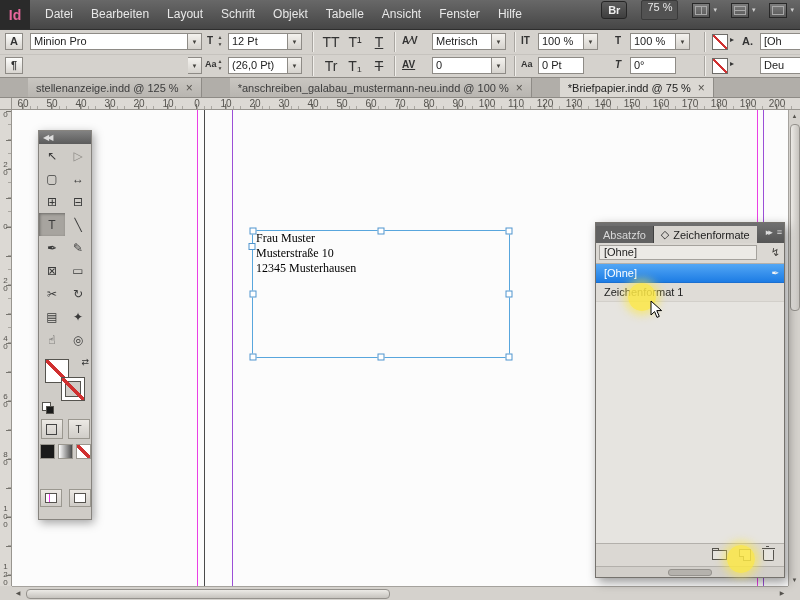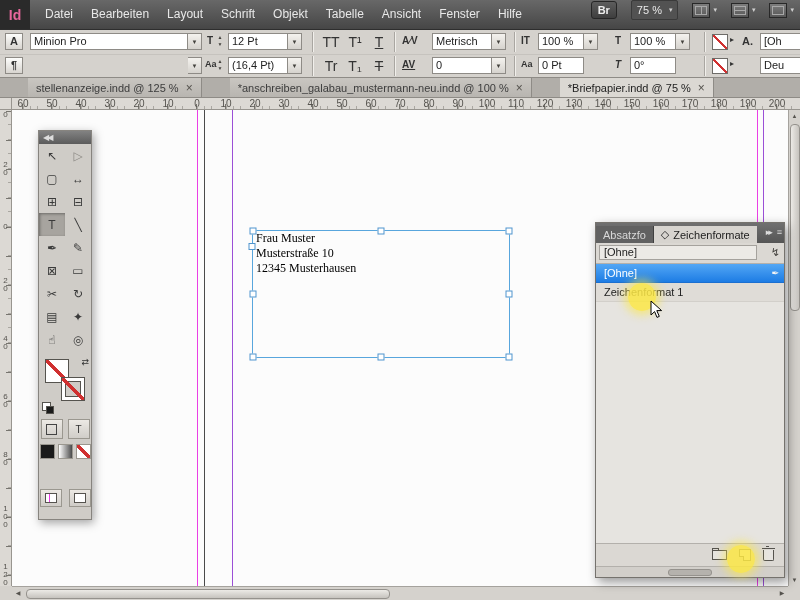--- a/index.html
+++ b/index.html
@@ -10,22 +10,22 @@
   .menubar{position:absolute;left:0;top:0;width:800px;height:30px;box-sizing:border-box;
            background:linear-gradient(#686868,#464646);border-bottom:1px solid #2e2e2e;
            display:flex;align-items:flex-start;}
   .logo{width:30px;height:29px;background:#2a2a2a;color:#e7679c;font-weight:bold;font-size:14px;
         display:flex;align-items:center;justify-content:center;flex:0 0 auto;}
   .menubar-menus{display:flex;margin-left:6px;}
   .menu-item{color:#e8e8e8;font-size:12px;padding:0 9px;line-height:29px;white-space:nowrap;}
   .mb-right{display:flex;align-items:center;margin-left:auto;margin-right:6px;gap:14px;}
   .br-btn{background:linear-gradient(#5d5d5d,#3e3e3e);border:1px solid #262626;border-radius:3px;
           color:#eee;font-size:11px;font-weight:bold;padding:2px 6px;}
-  .zoom-ctrl{display:flex;align-items:center;gap:7px;color:#e8e8e8;font-size:11px;height:18px;
-             border:1px solid #3a3a3a;background:#525252;border-radius:2px;padding:0 5px;}
+  .zoom-ctrl{display:flex;align-items:center;gap:19px;color:#e8e8e8;font-size:11px;height:18px;
+             border:1px solid #3a3a3a;background:#525252;border-radius:2px;padding:0 5px;flex-direction:column;}
   .caret{font-size:7px;color:#cfcfcf;}
   .mb-group{display:flex;align-items:center;gap:3px;}
   .mb-icon{width:16px;height:13px;border:1px solid #282828;background:linear-gradient(#7d7d7d,#575757);position:relative;}
   .mb-icon::before{content:'';position:absolute;inset:2px;border:1px solid #a8a8a8;}
   .mb-icon.cols::after{content:'';position:absolute;top:2px;bottom:2px;left:50%;width:1px;background:#a8a8a8;}
   .mb-icon.rows::after{content:'';position:absolute;left:2px;right:2px;top:50%;height:1px;background:#a8a8a8;}
 
   
   .cpanel{position:absolute;left:0;top:30px;width:800px;height:48px;background:#d5d2cd;
           border-bottom:1px solid #8e8b86;box-sizing:border-box;}
@@ -266,21 +266,21 @@
       <div class="cp-field" style="left:760px;width:42px;">[Oh</div>
     </div>
     <div class="cp-row r2">
       <div class="cp-mode">¶</div>
       <div class="cp-drop" style="left:188px;">▼</div>
       <div class="cp-icon" style="left:205px;font-size:9px;">Aa</div>
       <div class="cp-spin" style="left:216px;">
         <div>▲</div>
         <div>▼</div>
       </div>
-      <div class="cp-field" style="left:228px;width:60px;">(16,4 Pt)</div>
+      <div class="cp-field" style="left:228px;width:60px;">(26,0 Pt)</div>
       <div class="cp-drop" style="left:288px;">▼</div>
       <div class="cp-sep" style="left:312px;"></div>
       <div class="cp-btn" style="left:320px;">Tr</div>
       <div class="cp-btn" style="left:344px;">T₁</div>
       <div class="cp-btn s" style="left:368px;">T</div>
       <div class="cp-sep" style="left:394px;"></div>
       <div class="cp-icon" style="left:402px;text-decoration:underline;">AV</div>
       <div class="cp-field" style="left:432px;width:60px;">0</div>
       <div class="cp-drop" style="left:492px;">▼</div>
       <div class="cp-sep" style="left:514px;"></div>

